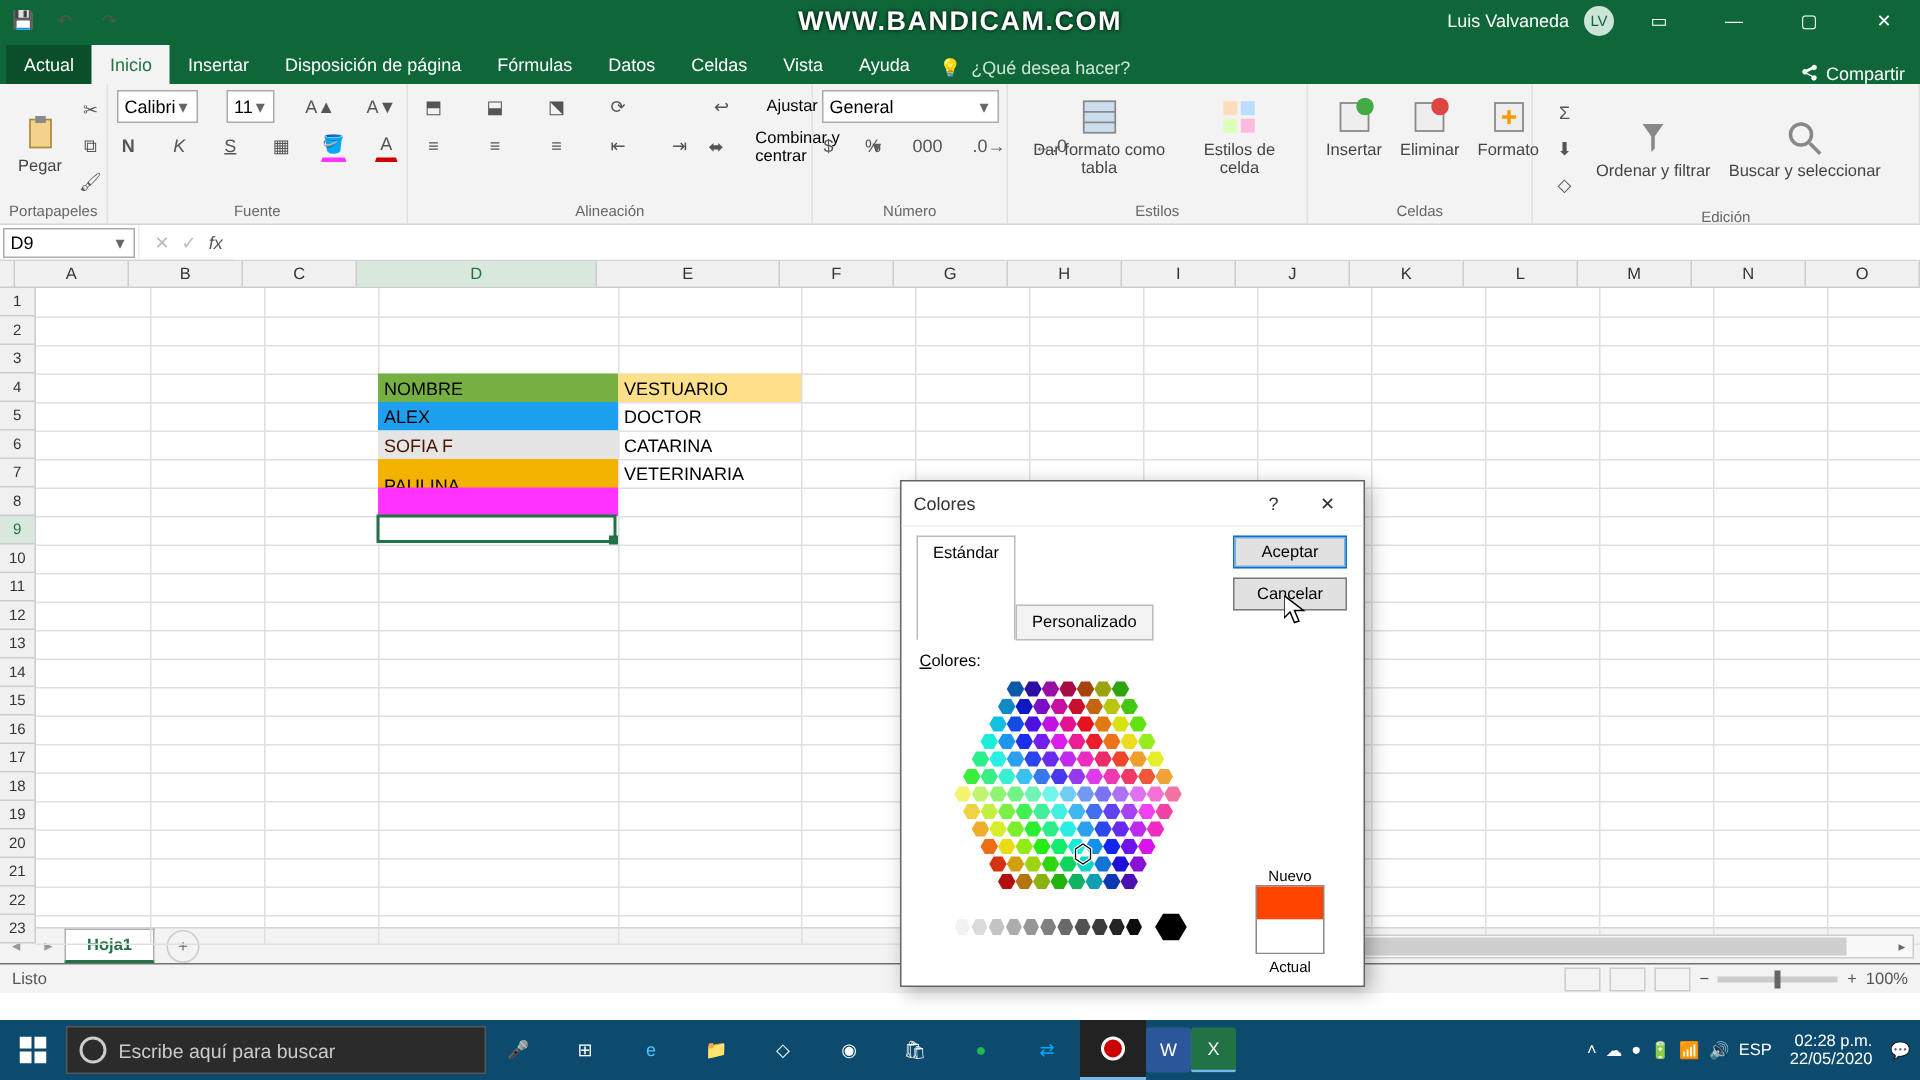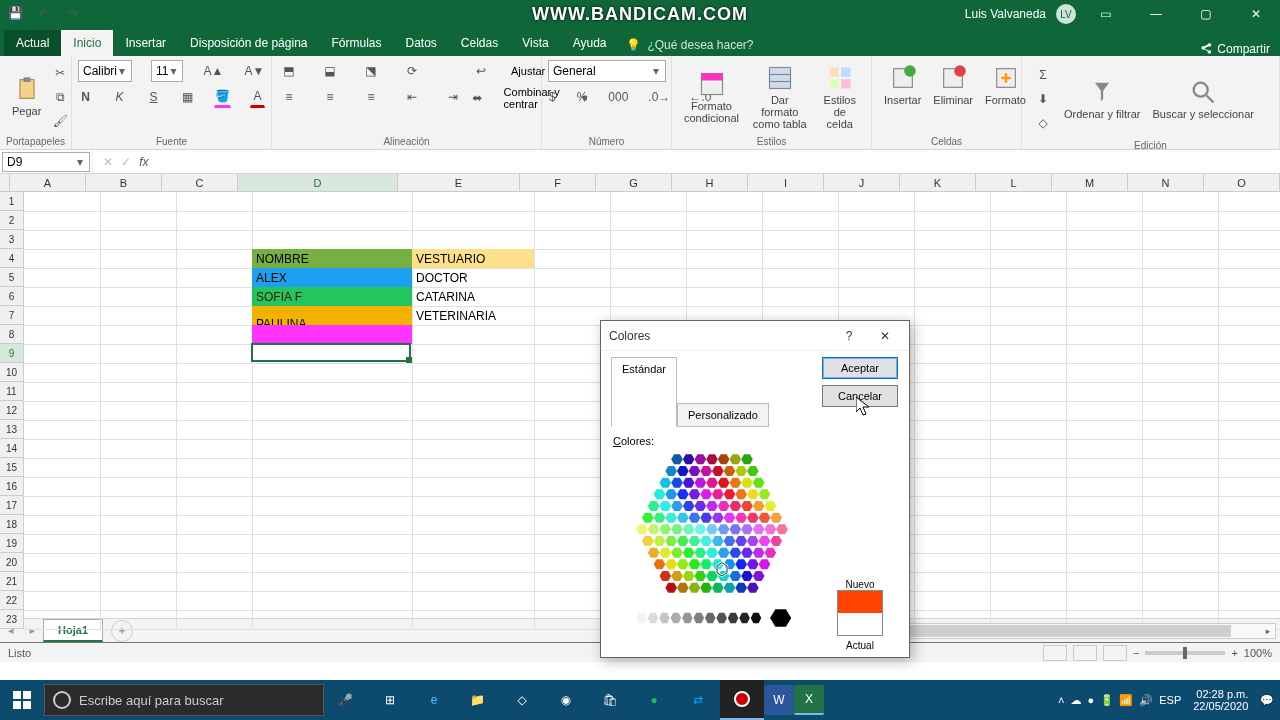--- a/index.html
+++ b/index.html
@@ -241,27 +241,20 @@
         <span class="smallbtn">000</span>
         <span class="smallbtn">.0→</span>
         <span class="smallbtn">←.0</span>
       </div>
     </div>
     <div class="group-title">Número</div>
   </div>
 
   <div class="group" style="width:200px">
     <div style="display:flex">
-      <div class="bigbtn">
-          <svg viewBox="0 0 24 24">
-            <rect x="3" y="3" width="18" height="18" fill="#eee" stroke="#888"></rect>
-            <rect x="3" y="3" width="18" height="6" fill="#f3b"></rect>
-          </svg>
-          <span>Formato condicional</span>
-        </div>
       <div class="bigbtn">
           <svg viewBox="0 0 24 24">
             <rect x="3" y="3" width="18" height="18" fill="#cde" stroke="#888"></rect>
             <line x1="3" y1="9" x2="21" y2="9" stroke="#888"></line>
             <line x1="3" y1="15" x2="21" y2="15" stroke="#888"></line>
           </svg>
           <span>Dar formato como tabla</span>
         </div>
       <div class="bigbtn">
           <svg viewBox="0 0 24 24">
@@ -426,21 +419,21 @@
             <div style="position: absolute; left: 0px; right: 0px; top: 361px; height: 1px; background: rgb(224, 224, 224);"></div>
             <div style="position: absolute; left: 0px; right: 0px; top: 380px; height: 1px; background: rgb(224, 224, 224);"></div>
             <div style="position: absolute; left: 0px; right: 0px; top: 399px; height: 1px; background: rgb(224, 224, 224);"></div>
             <div style="position: absolute; left: 0px; right: 0px; top: 418px; height: 1px; background: rgb(224, 224, 224);"></div>
             <div style="position: absolute; left: 0px; right: 0px; top: 437px; height: 1px; background: rgb(224, 224, 224);"></div>
           </div>
       <div class="fillcell" style="left: 228px; top: 57px; width: 160px; height: 19px; background: rgb(118, 176, 67); color: rgb(0, 0, 0);">NOMBRE</div>
           <div class="fillcell" style="left: 388px; top: 57px; width: 122px; height: 19px; background: rgb(255, 224, 138); color: rgb(0, 0, 0);">VESTUARIO</div>
           <div class="fillcell" style="left: 228px; top: 76px; width: 160px; height: 19px; background: rgb(30, 160, 240); color: rgb(0, 0, 0);">ALEX</div>
           <div class="fillcell" style="left: 388px; top: 76px; width: 122px; height: 19px; color: rgb(0, 0, 0);">DOCTOR</div>
-          <div class="fillcell" style="left: 228px; top: 95px; width: 160px; height: 19px; background: #22c55e; color: rgb(74, 22, 0);">SOFIA F</div>
+          <div class="fillcell" style="left: 228px; top: 95px; width: 160px; height: 19px; background: #e5e5e5; color: rgb(74, 22, 0);">SOFIA F</div>
           <div class="fillcell" style="left: 388px; top: 95px; width: 122px; height: 19px; color: rgb(0, 0, 0);">CATARINA</div>
           <div class="fillcell" style="left: 228px; top: 114px; width: 160px; height: 35px; background: rgb(243, 177, 0); color: rgb(0, 0, 0);">PAULINA</div>
           <div class="fillcell" style="left: 388px; top: 114px; width: 122px; height: 19px; color: rgb(0, 0, 0);">VETERINARIA</div>
           <div class="fillcell" style="left: 228px; top: 133px; width: 160px; height: 19px; background: rgb(255, 51, 255); color: rgb(0, 0, 0);"></div>
           <div class="selcell" style="left: 227px; top: 151px; width: 160px; height: 19px;">
             <div class="selhandle"></div>
           </div>
         </div>
     </div>
   </div>

